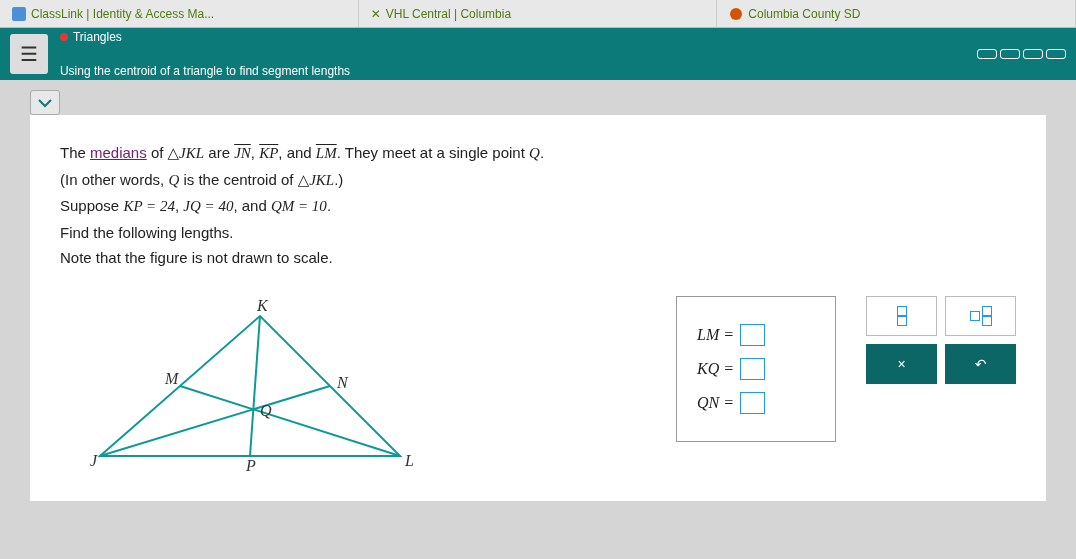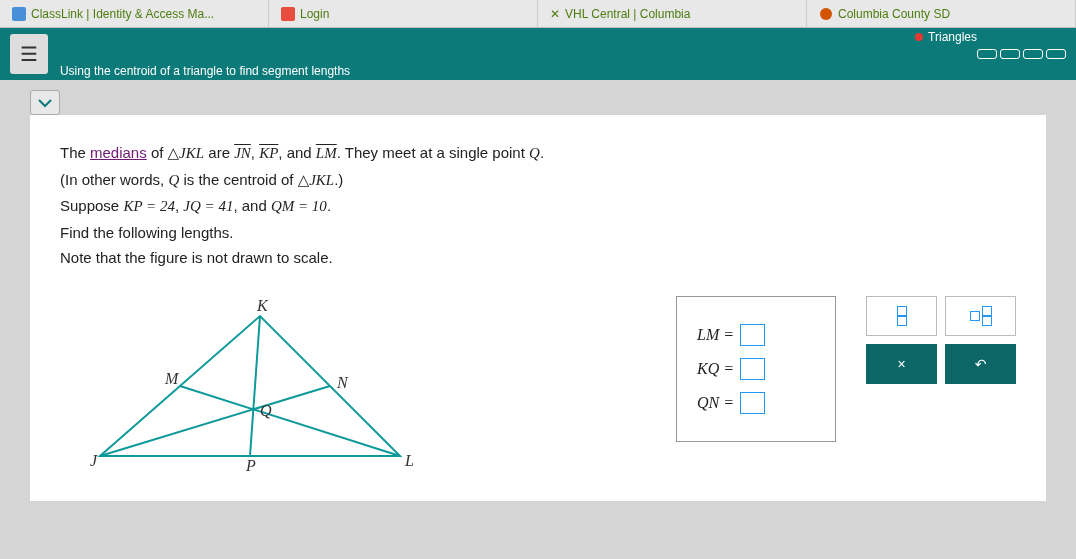--- a/index.html
+++ b/index.html
@@ -3,21 +3,21 @@
 <meta charset="utf-8">
 <style>
 * { box-sizing: border-box; margin: 0; padding: 0; }
 body { font-family: Arial, sans-serif; background: #d5d5d5; width: 1076px; height: 559px; overflow: hidden; }
 .tabs { display: flex; background: #e8e8e8; border-bottom: 1px solid #bbb; height: 28px; }
 .tab { padding: 5px 12px; font-size: 12px; color: #4d7c0f; border-right: 1px solid #ccc; display: flex; align-items: center; gap: 5px; flex: 1; }
 .tab-icon { width: 14px; height: 14px; display: inline-block; }
 .header { background: #0d7a7a; color: white; display: flex; align-items: center; padding: 6px 10px; height: 52px; }
 .menu-btn { font-size: 20px; margin-right: 12px; cursor: pointer; color: #333; background: #ddd; padding: 8px 10px; border-radius: 3px; }
 .header-content { flex: 1; }
-.category { font-size: 12px; display: flex; align-items: center; gap: 5px; justify-content: flex-end; }
+.category { font-size: 12px; display: flex; align-items: center; gap: 5px; }
 .red-dot { width: 8px; height: 8px; background: #e53935; border-radius: 50%; display: inline-block; }
 .topic { font-size: 12px; margin-top: 20px; }
 .progress { display: flex; gap: 3px; }
 .prog-seg { width: 20px; height: 10px; border: 1px solid white; border-radius: 3px; }
 .collapse-btn { background: #e8e8e8; width: 30px; height: 25px; display: flex; align-items: center; justify-content: center; border: 1px solid #aaa; margin: 10px 0 0 30px; border-radius: 3px; cursor: pointer; }
 .content { background: white; margin: 0 30px 20px 30px; padding: 25px 30px; font-size: 15px; color: #222; }
 .problem-text { line-height: 1.7; }
 .underline { text-decoration: underline; color: #701a75; }
 .seg { text-decoration: overline; }
 .work-area { display: flex; margin-top: 25px; gap: 30px; align-items: flex-start; }
@@ -40,28 +40,20 @@
 <body>
 
 <div class="tabs">
   <div class="tab">
     <span class="tab-icon">
         <svg viewBox="0 0 14 14">
           <rect width="14" height="14" fill="#4a90d9" rx="2"></rect>
         </svg>
       </span>
     <span>ClassLink | Identity &amp; Access Ma...</span>
-  </div>
-  <div class="tab">
-    <span class="tab-icon">
-        <svg viewBox="0 0 14 14">
-          <rect width="14" height="14" fill="#e74c3c" rx="2"></rect>
-        </svg>
-      </span>
-    <span>Login</span>
   </div>
   <div class="tab">
     <span>✕</span>
     <span>VHL Central | Columbia</span>
   </div>
   <div class="tab">
     <span class="tab-icon">
         <svg viewBox="0 0 14 14">
           <circle cx="7" cy="7" r="6" fill="#d35400"></circle>
         </svg>
@@ -95,21 +87,21 @@
 
 <div class="content">
   <div class="problem-text">
     <div>
       <span>The </span><span class="underline">medians</span><span> of △</span><span class="math">JKL</span><span> are </span><span class="math seg">JN</span>, <span class="math seg">KP</span>, and <span class="math seg">LM</span><span>. They meet at a single point </span><span class="math">Q</span><span>.</span>
     </div>
     <div>
       <span>(In other words, </span><span class="math">Q</span><span> is the centroid of △</span><span class="math">JKL</span><span>.)</span>
     </div>
     <div>
-      <span>Suppose </span><span class="math">KP = 24</span>, <span class="math">JQ = 41</span>, and <span class="math">QM = 10</span><span>.</span>
+      <span>Suppose </span><span class="math">KP = 24</span>, <span class="math">JQ = 40</span>, and <span class="math">QM = 10</span><span>.</span>
     </div>
     <div>Find the following lengths.</div>
     <div>Note that the figure is not drawn to scale.</div>
   </div>
 
   <div class="work-area">
     <div class="figure">
       <svg width="380" height="180" viewBox="0 0 380 180">
         <g stroke="#0d9999" stroke-width="2" fill="none">
           <path d="M 40 160 L 200 20 L 340 160 Z"></path>

